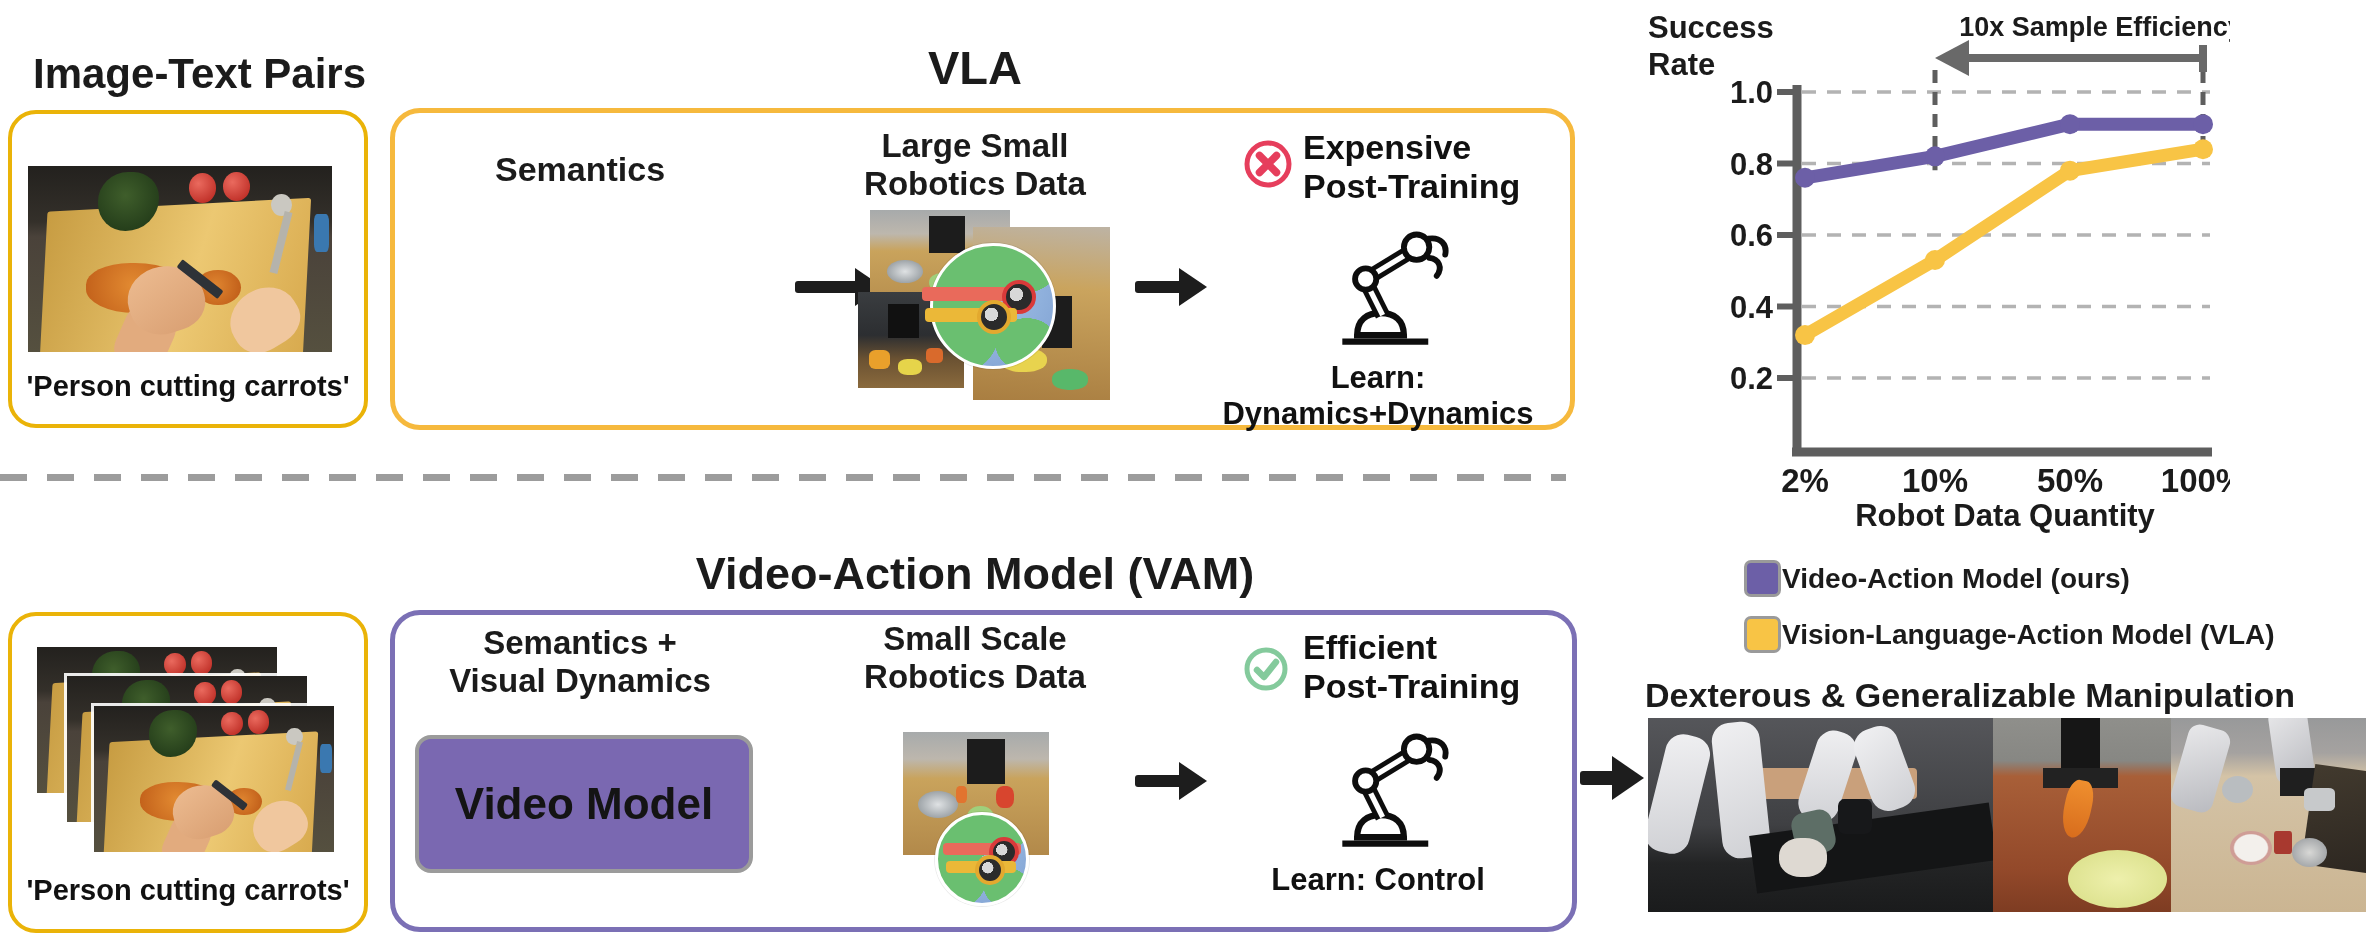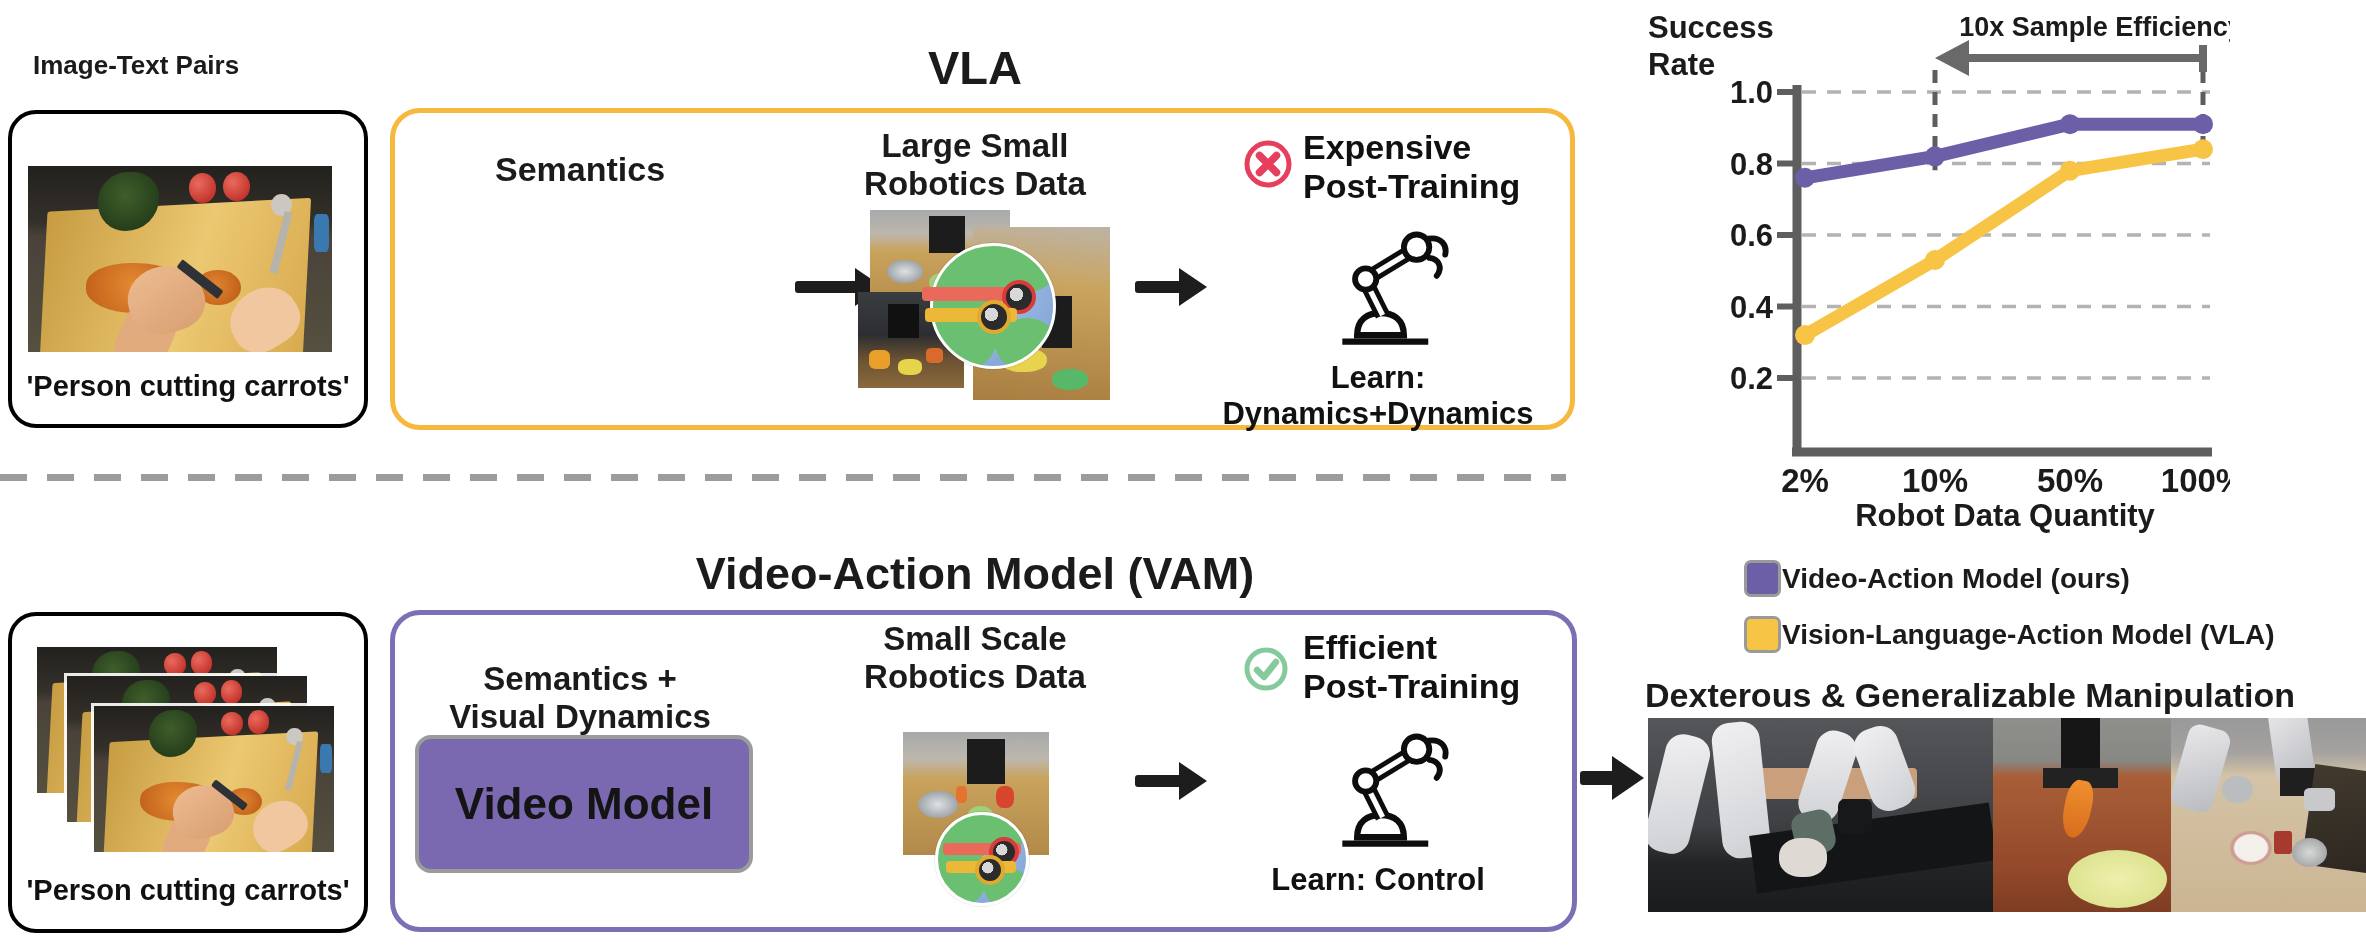--- a/index.html
+++ b/index.html
@@ -2,26 +2,26 @@
 <html><head>
 <meta charset="utf-8">
 <style>
   html,body{margin:0;padding:0;background:#ffffff;}
   .canvas{position:relative;width:2366px;height:945px;background:#fff;overflow:hidden;
           font-family:"Liberation Sans",sans-serif;color:#1b1b1b;}
   .abs{position:absolute;}
   .center{text-align:center;}
 
   
-  .sec-title{font-weight:bold;font-size:26px;color:#1b1b1b;white-space:nowrap;}
+  .sec-title{font-weight:bold;font-size:42px;color:#1b1b1b;white-space:nowrap;}
   .big-title{font-weight:bold;font-size:47px;color:#1b1b1b;}
   .vam-title{font-weight:bold;font-size:45px;color:#1b1b1b;}
 
   
-  .pair-box{position:absolute;width:352px;height:310px;border:4px solid #000000;border-radius:28px;background:#fff;}
+  .pair-box{position:absolute;width:352px;height:310px;border:4px solid #eab308;border-radius:28px;background:#fff;}
   .pair-caption{position:absolute;left:0;right:0;font-size:29px;font-weight:bold;text-align:center;color:#111;}
 
   
   .vla-box{position:absolute;left:390px;top:108px;width:1175px;height:312px;border:5px solid #F6B93D;border-radius:30px;background:#fff;}
   .vam-box{position:absolute;left:390px;top:610px;width:1177px;height:312px;border:5px solid #7B70B5;border-radius:30px;background:#fff;}
 
   .inner-label{position:absolute;font-size:33px;font-weight:bold;text-align:center;line-height:38px;color:#1b1b1b;}
   .model-box{position:absolute;display:flex;align-items:center;justify-content:center;font-weight:bold;}
   .vlm-box{left:415px;top:225px;width:350px;height:133px;background:#FAE5BE;border:3px solid #9b9b9b;border-radius:14px;font-size:46px;}
   .vm-box{left:415px;top:735px;width:330px;height:130px;background:#7A68B1;border:4px solid #9b9b9b;border-radius:16px;font-size:44px;color:#141414;}
@@ -258,21 +258,21 @@
   <div class="sc sc-hand"></div>
   <div class="sc sc-hand2"></div>
   <div class="sc sc-knife"></div>
 </div>
     <div class="pair-caption" style="top:258px;">'Person cutting carrots'</div>
   </div>
 
   <div class="abs vam-title center" style="left:575px;width:800px;top:548px;">Video-Action Model (VAM)</div>
   <div class="vam-box"></div>
 
-  <div class="inner-label" style="left:420px;width:320px;top:660px;">
+  <div class="inner-label" style="left:420px;width:320px;top:624px;">
     <span>Semantics +</span><br>
     <span>Visual Dynamics</span>
   </div>
   <div class="model-box vm-box">
       <span>Video Model</span>
     </div>
 
   <div class="inner-label" style="left:825px;width:300px;top:620px;">
     <span>Small Scale</span><br>
     <span>Robotics Data</span>

